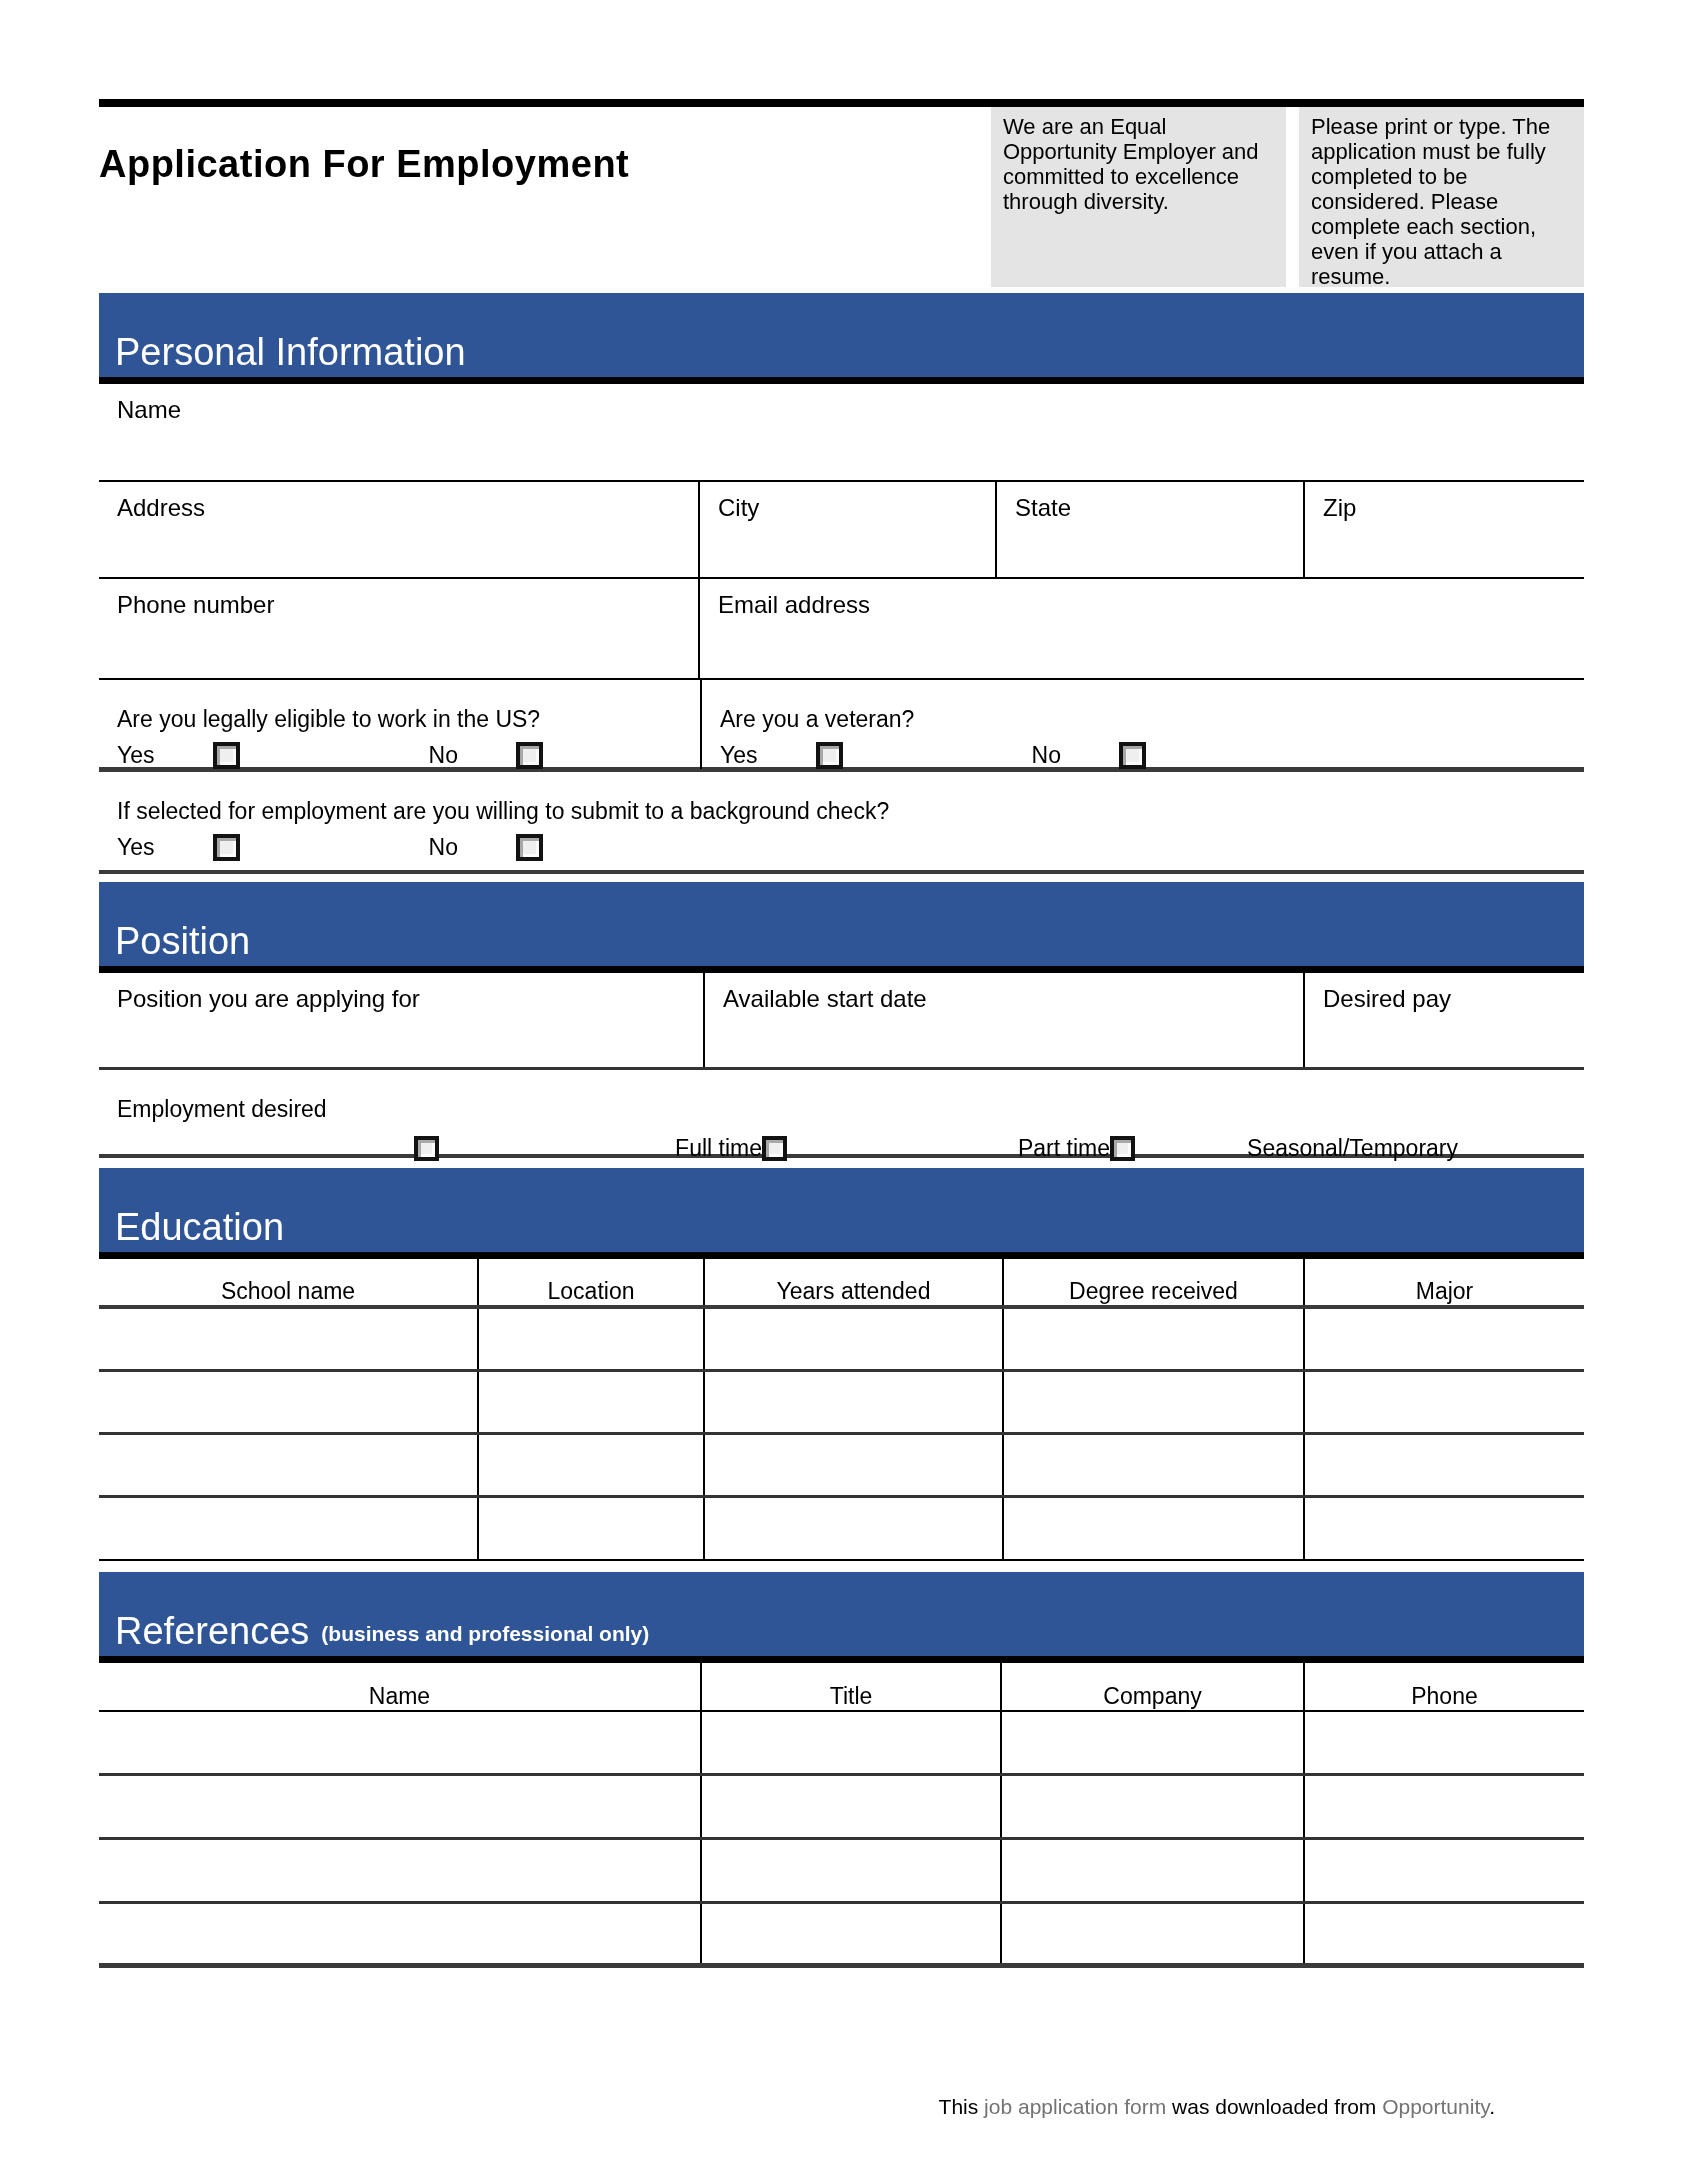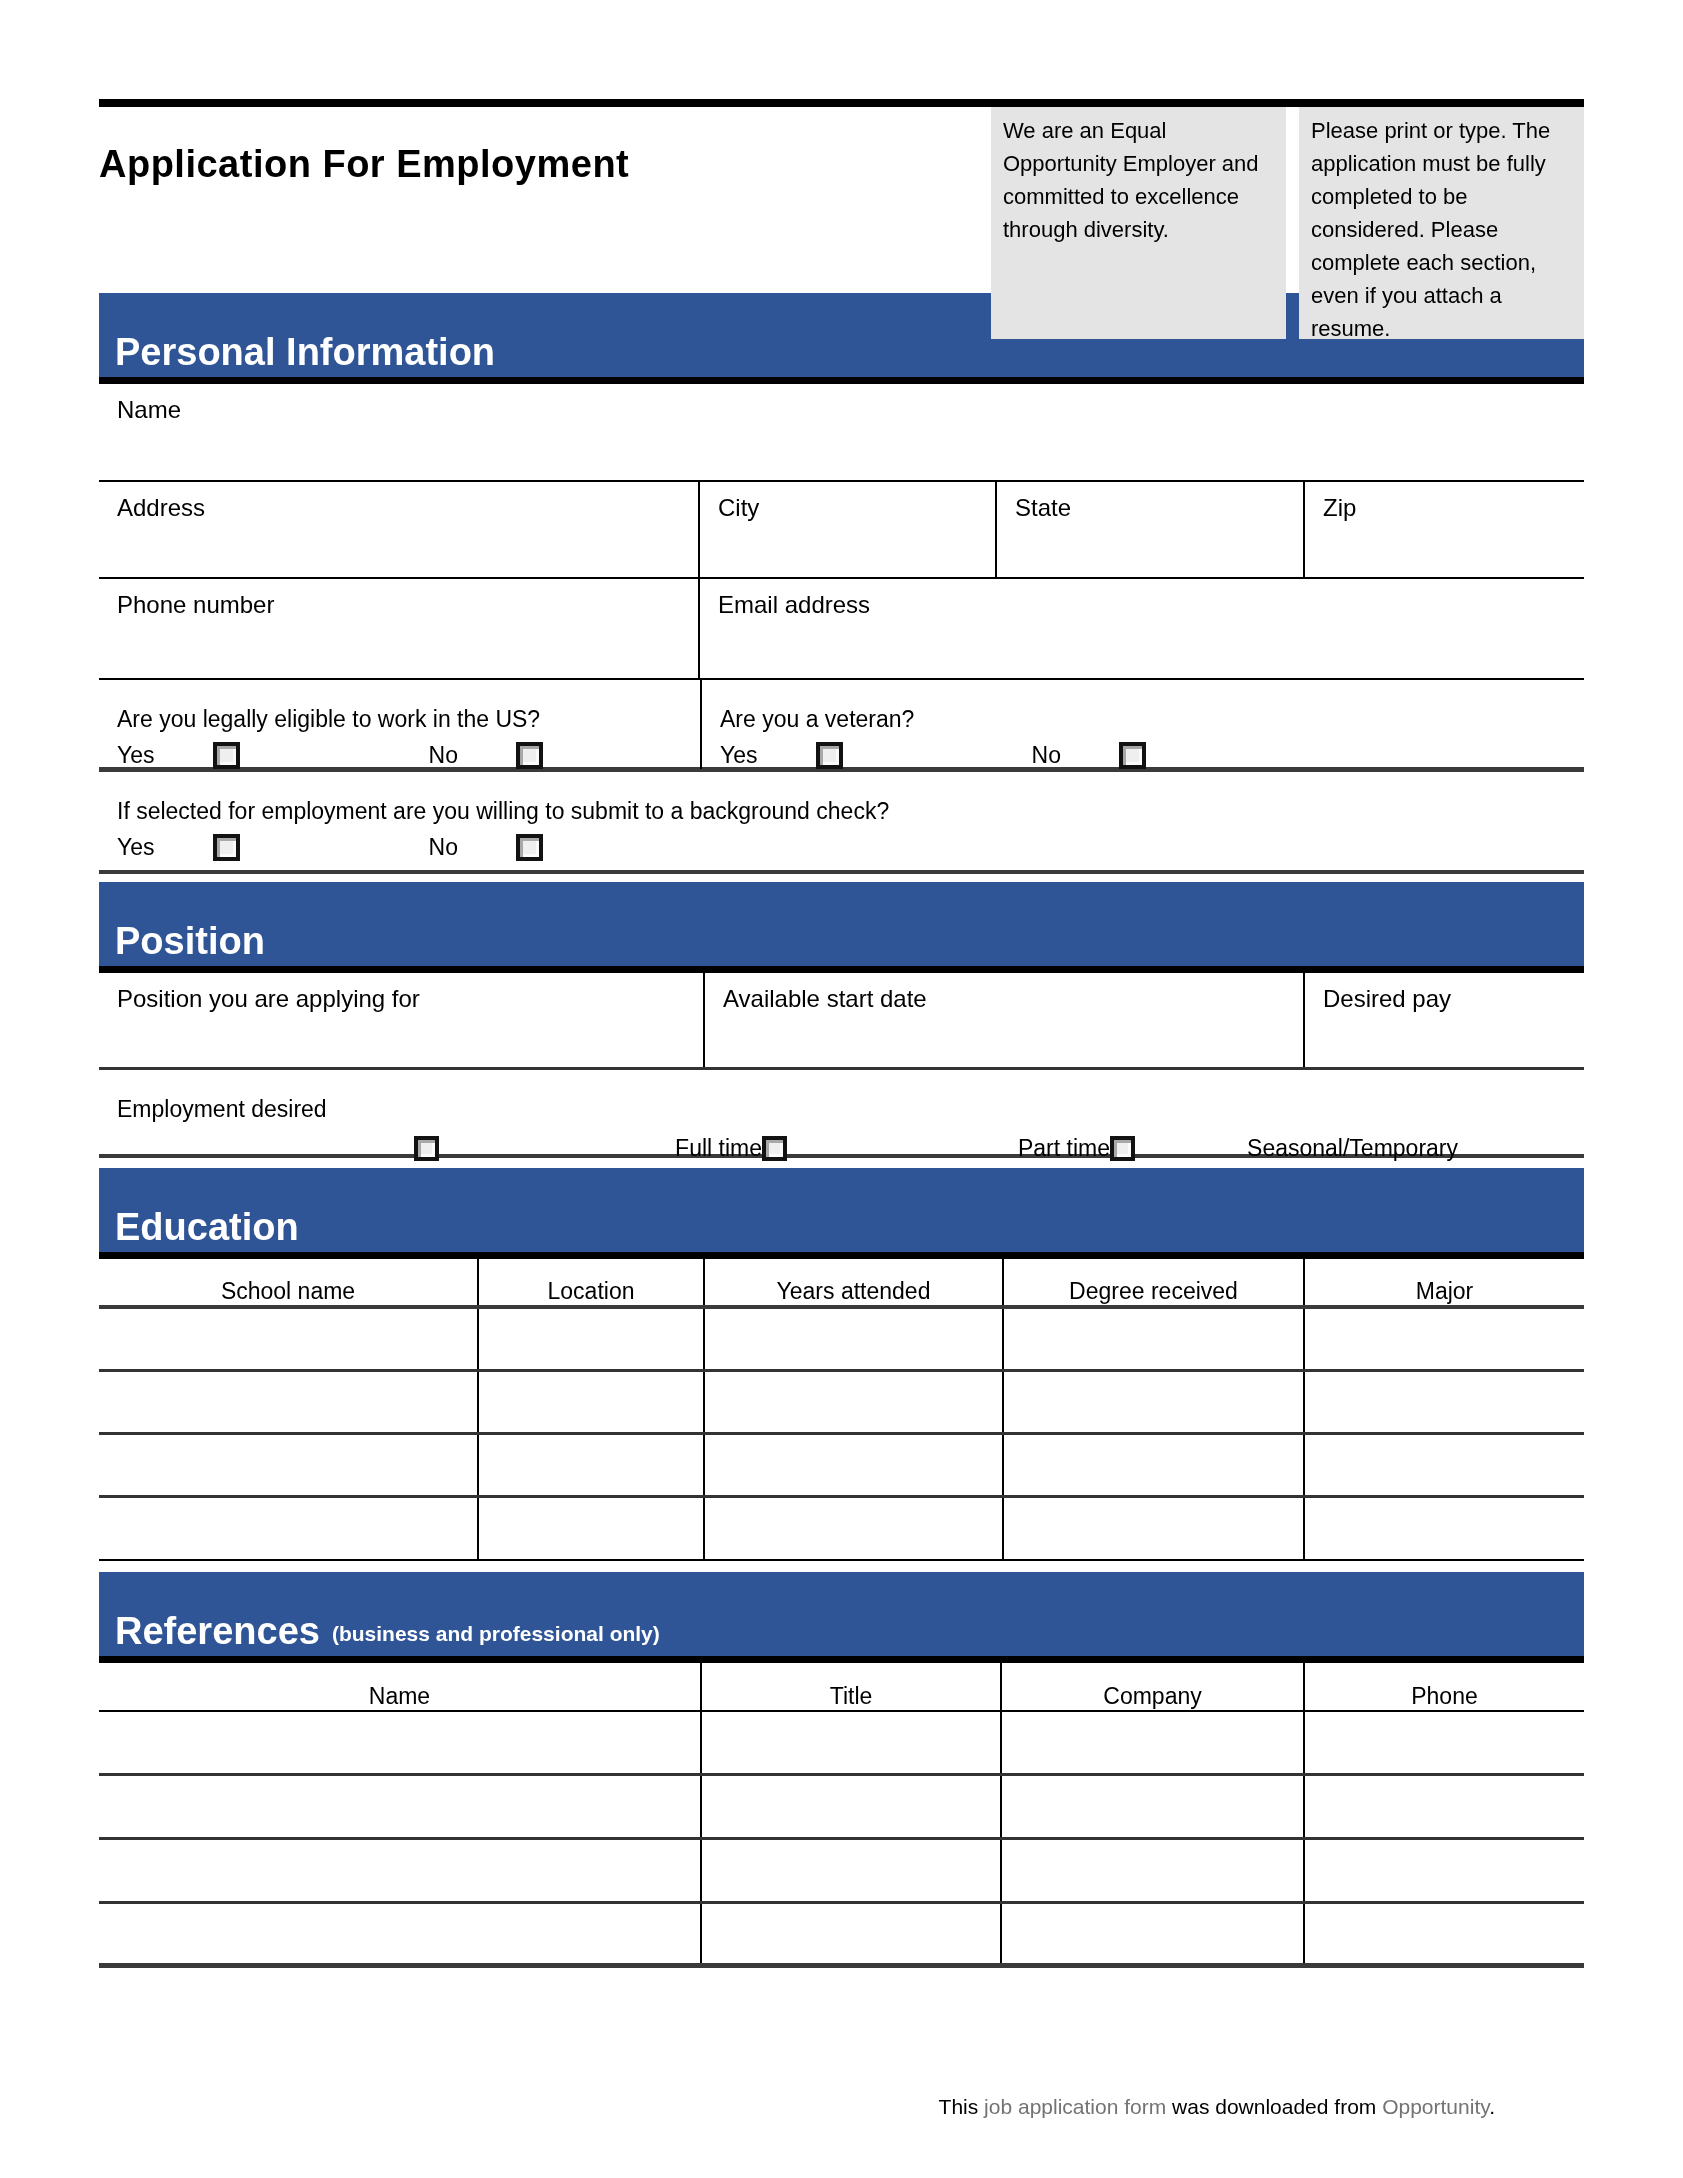--- a/index.html
+++ b/index.html
@@ -14,34 +14,34 @@
   }
   .content { position:absolute; left:99px; top:99px; width:1485px; }
 
   .rule-top { height:8px; background:#000; }
 
   
   .header-flex { display:flex; height:180px; margin-bottom:6px; }
   .title-area { flex:1; padding-top:36px; }
   .page-title { font-size:38px; font-weight:bold; letter-spacing:0.5px; }
   .gray-box {
-    background:#e4e4e4; height:232px; padding:7px 12px;
-    font-size:22px; line-height:33px;
+    background:#e4e4e4; height:180px; padding:7px 12px;
+    font-size:22px; line-height:25px;
   }
   .gray-box.g1 { width:295px; margin-right:13px; }
   .gray-box.g2 { width:285px; }
 
   
   .section-bar {
     background:#2f5597; border-bottom:7px solid #000;
     height:91px; color:#fff;
     display:flex; align-items:flex-end;
     padding:0 0 6px 16px;
   }
-  .section-title { font-size:38px; font-weight:bold; line-height:1; }
+  .section-title { font-size:38px; font-weight:normal; line-height:1; }
   .section-subtitle { font-size:21px; font-weight:bold; margin-left:12px; padding-bottom:4px; }
 
   
   .grid { display:grid; }
   .cell { position:relative; }
   .cell + .cell { border-left:2px solid #000; }
   .field-label { display:inline-block; font-size:24px; padding:12px 0 0 18px; }
   .q-label { display:block; font-size:23px; padding:26px 0 0 18px; }
 
   .row-name   { height:98px;  border-bottom:2px solid #000; }

